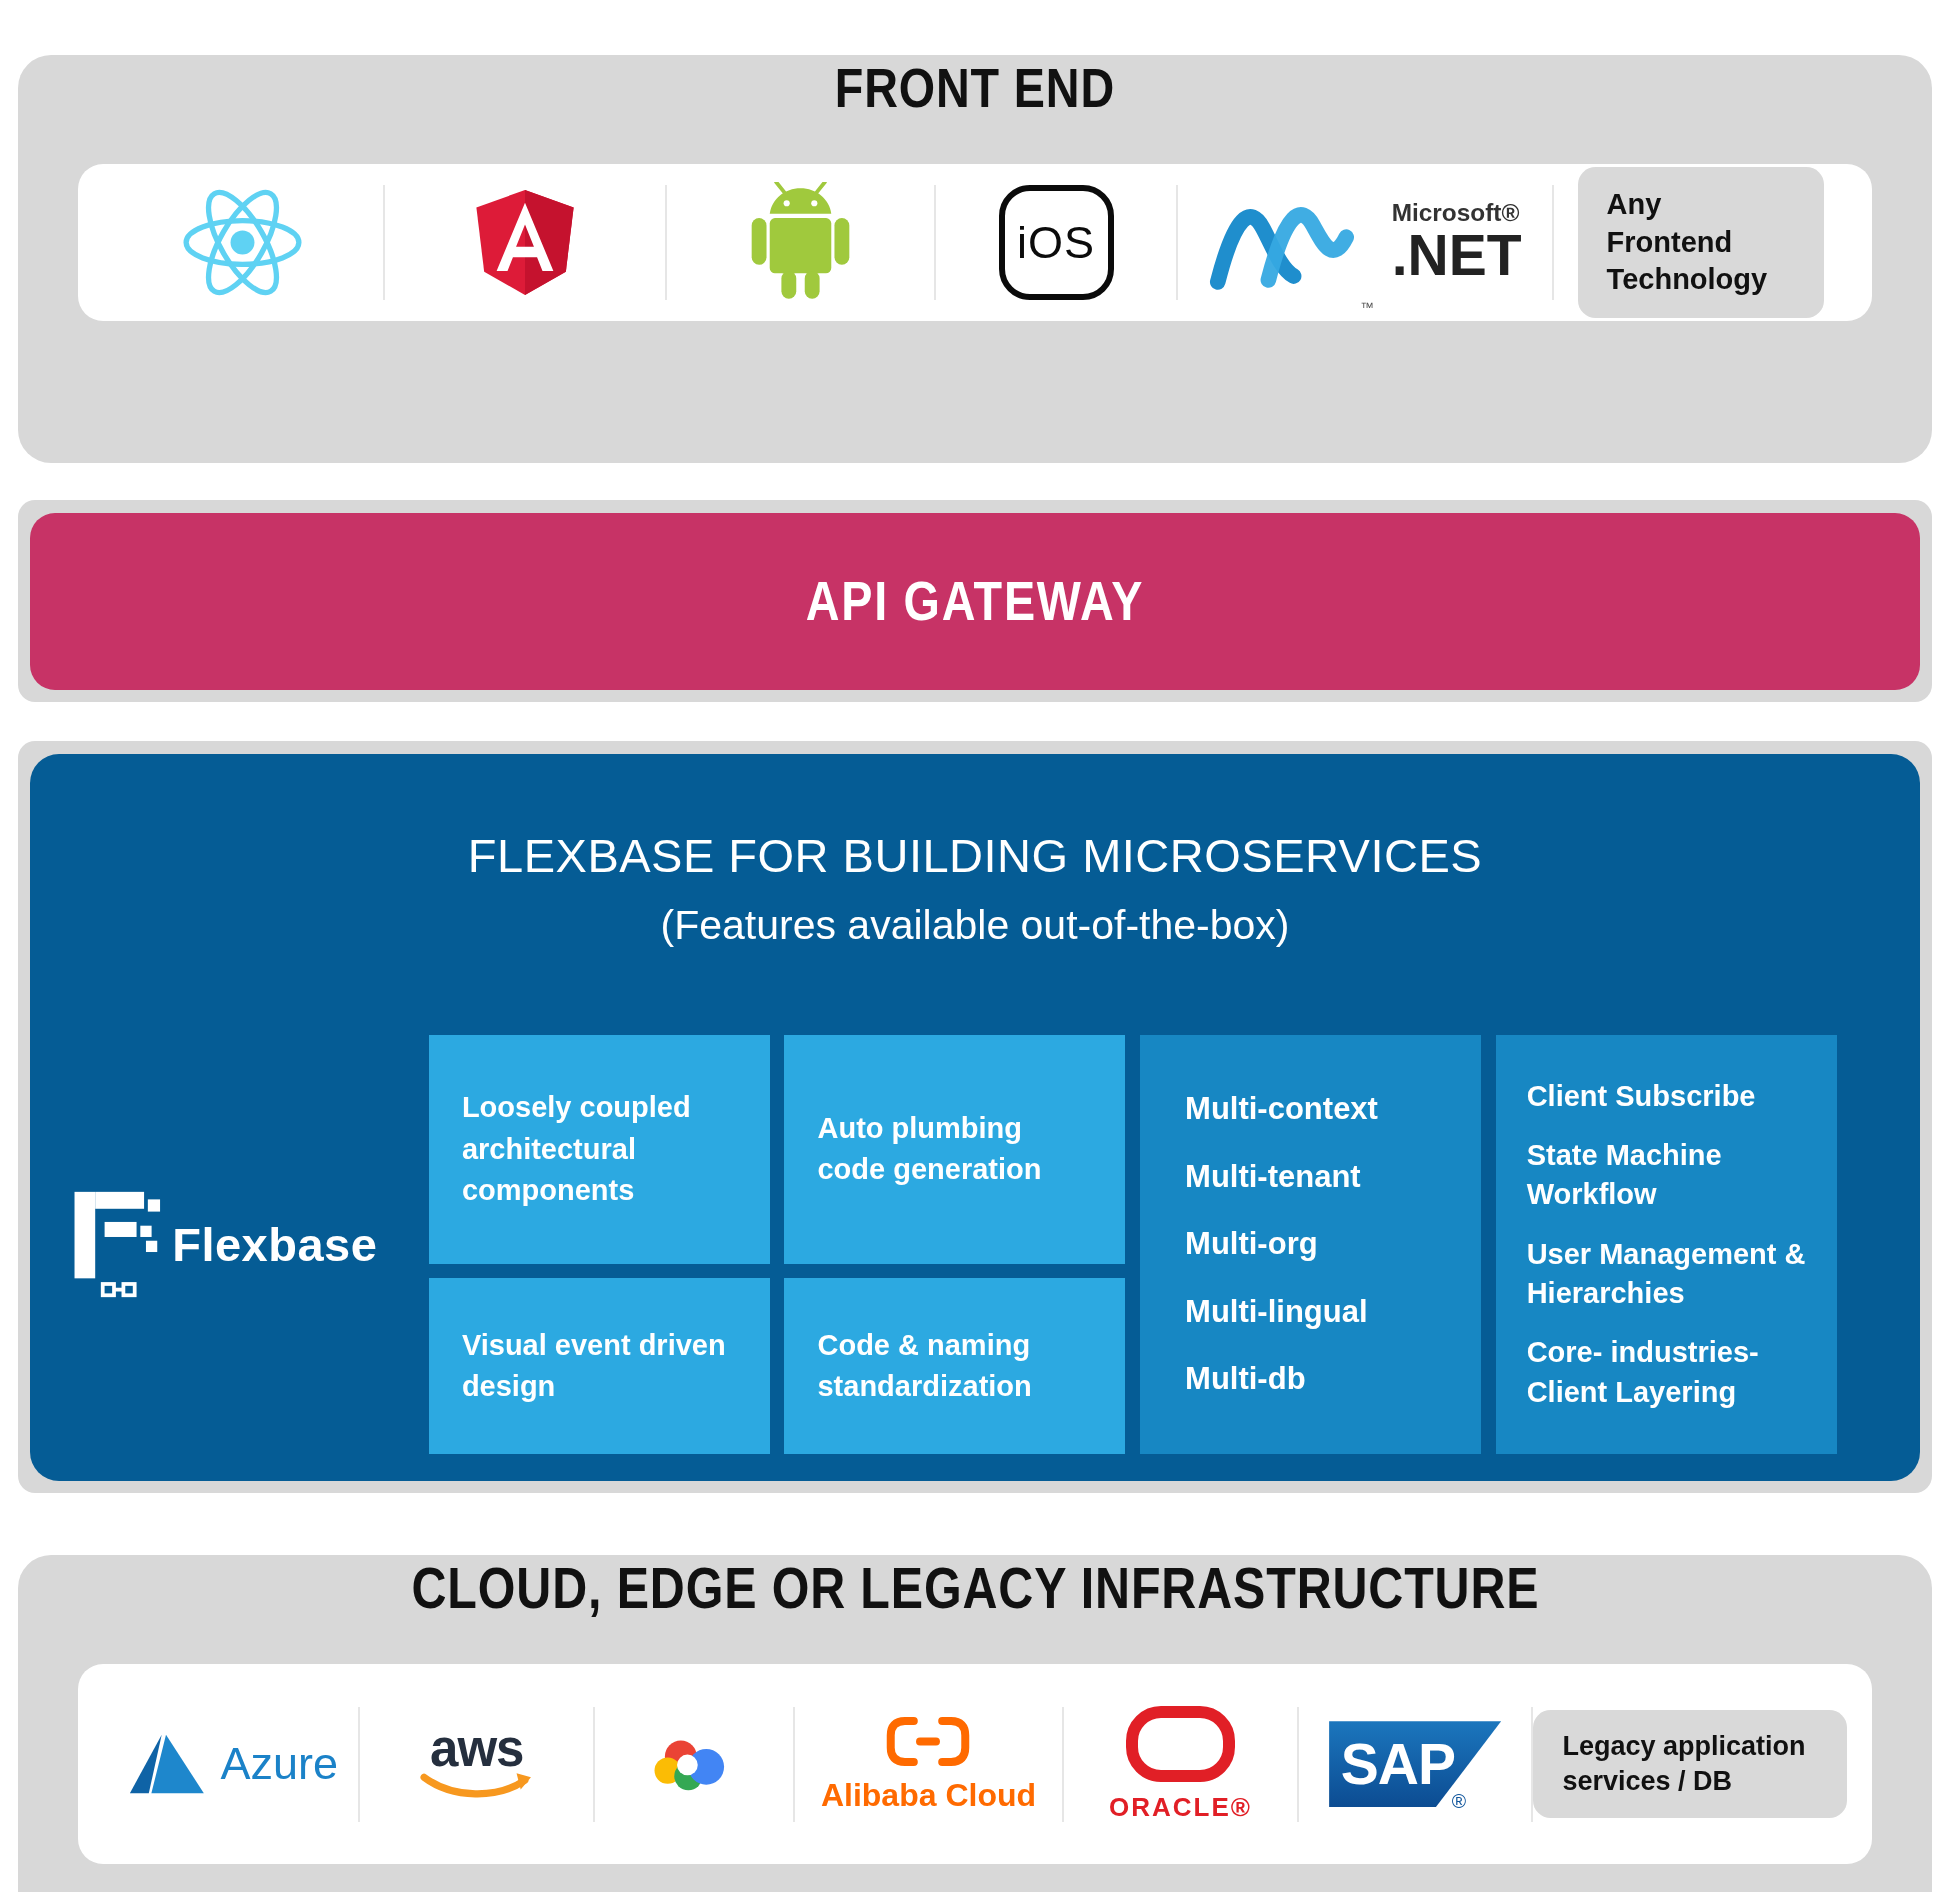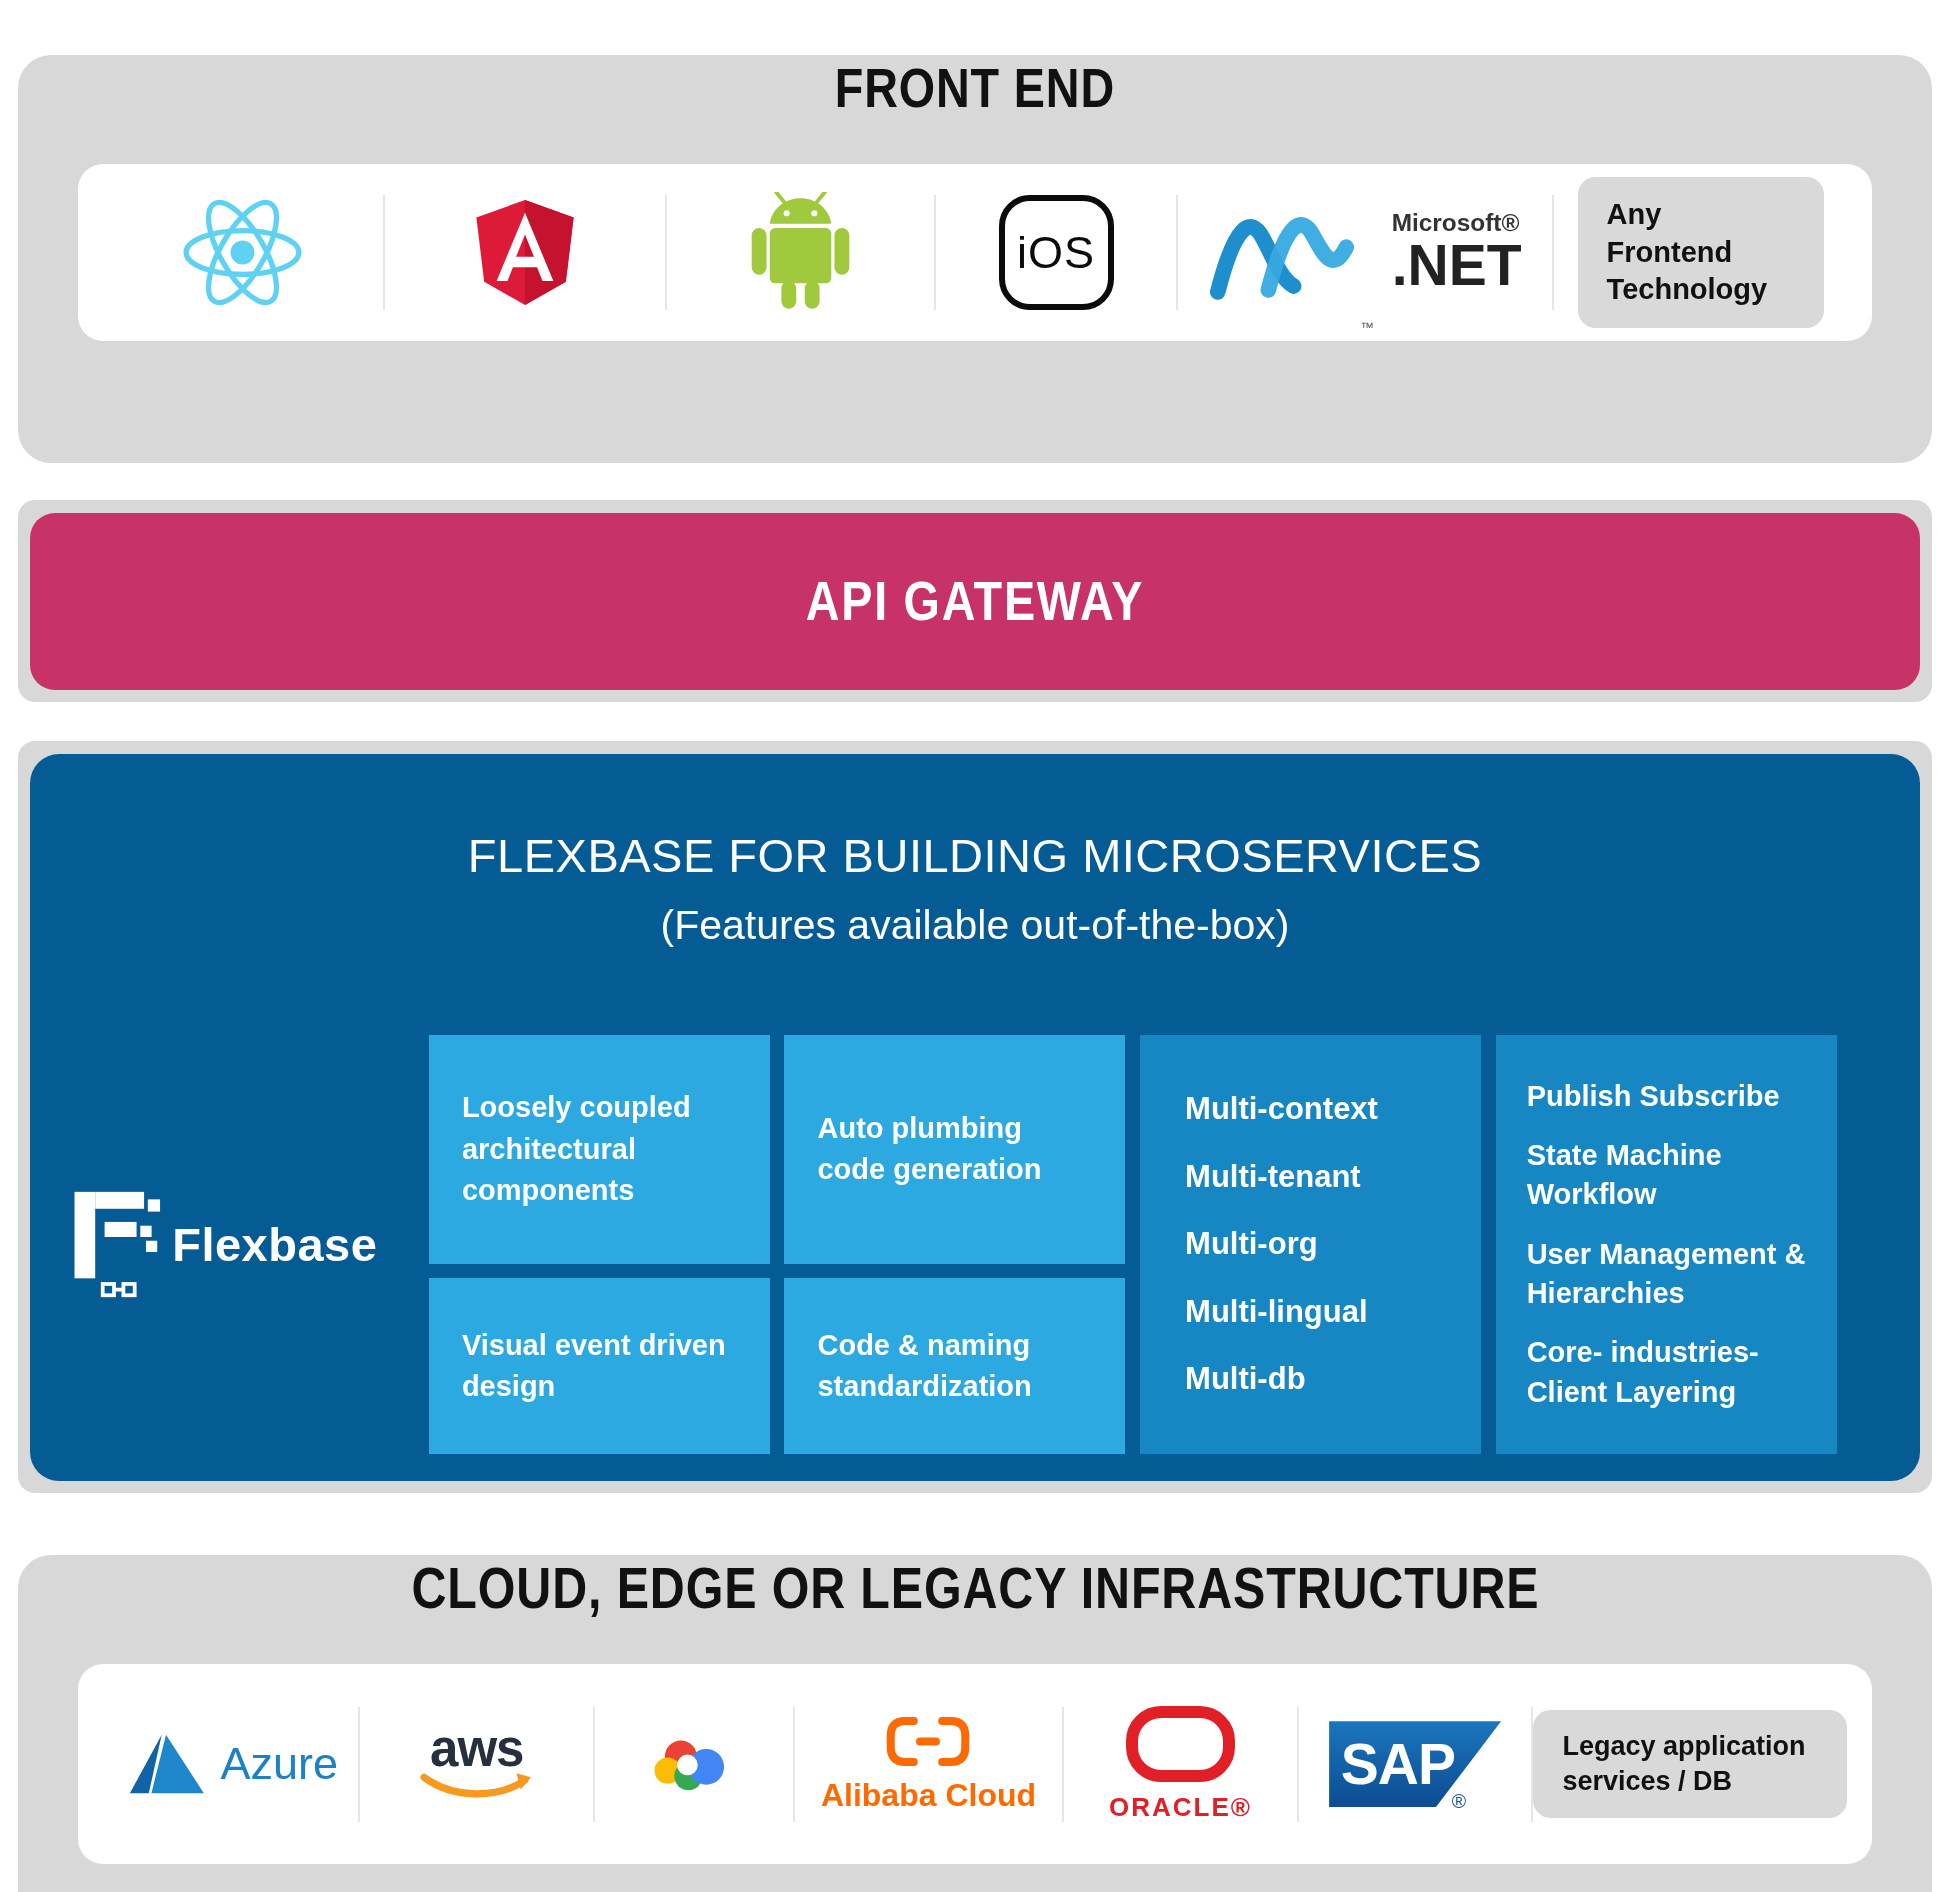--- a/index.html
+++ b/index.html
@@ -18,21 +18,21 @@
   .band{margin:0 17.6px;border-radius:33px;background:var(--c-band_gray)}
   .band.first{margin-top:11.7px;height:408px}
   .band.last{margin-top:35px;height:402px}
 
   .band-title{display:flex;justify-content:center;align-items:center;height:66px;
     font-weight:700;font-size:55px;color:#111;letter-spacing:1px}
   .band.first .band-title{padding-top:0;margin-top:55px}
   .band.last .band-title{margin-top:62px;font-size:57px}
   .condensed{display:inline-block;transform:scaleX(.85);transform-origin:center;white-space:nowrap}
 
-  .logo-bar{margin:43px 60px 0;height:177px;background:#fff;border-radius:25px;
+  .logo-bar{margin:43px 60px 0;height:157px;background:#fff;border-radius:25px;
     display:flex;align-items:center;padding:0 25px}
   .cell{display:flex;align-items:center;justify-content:center;height:100%}
   .vsep{width:2px;height:115px;background:#E6E6E6;flex:none}
 
   
   .outline{margin:37px 17.6px 0;background:var(--c-band_gray);border-radius:17px;padding:12.7px}
   .pink-band{height:177px;border-radius:25px;background:var(--c-api_gateway_pink);
     display:flex;align-items:center;justify-content:center}
   .pink-band .t{font-size:55px;font-weight:700;color:#fff;letter-spacing:2px}
   .outline.fx{margin-top:39px}
@@ -212,21 +212,21 @@
 
         <div class="tbox multi">
           <span>Multi-context</span>
           <span>Multi-tenant</span>
           <span>Multi-org</span>
           <span>Multi-lingual</span>
           <span>Multi-db</span>
         </div>
 
         <div class="tbox caps">
-          <span>Publish Subscribe</span>
+          <span>Client Subscribe</span>
           <span>State Machine Workflow</span>
           <span>User Management &amp; Hierarchies</span>
           <span>Core- industries- Client Layering</span>
         </div>
 
       </div>
     </div>
   </section>
 
   <section class="band last">

